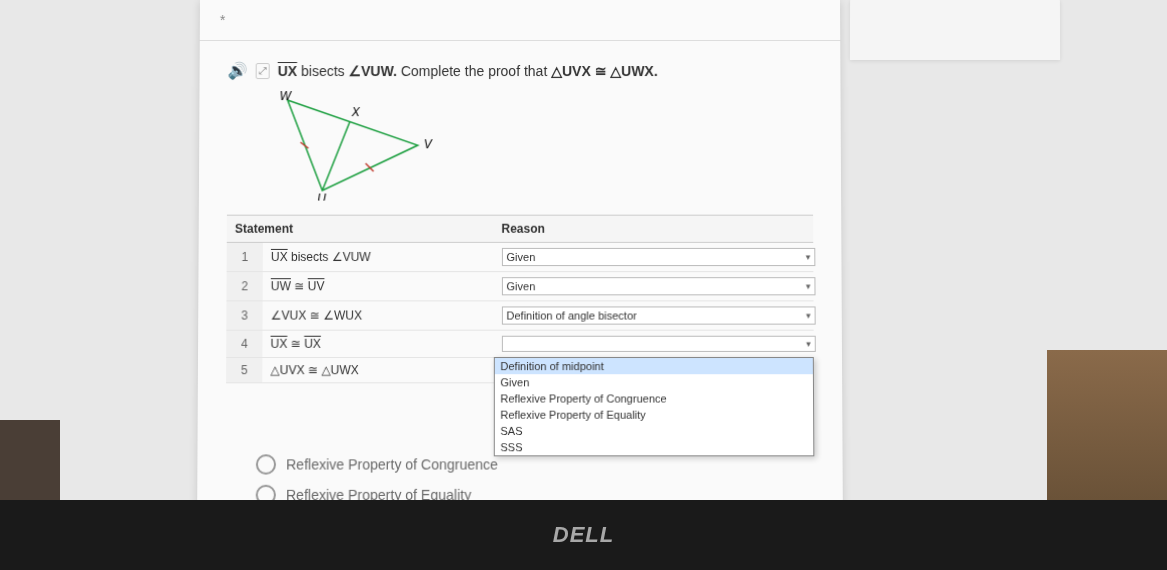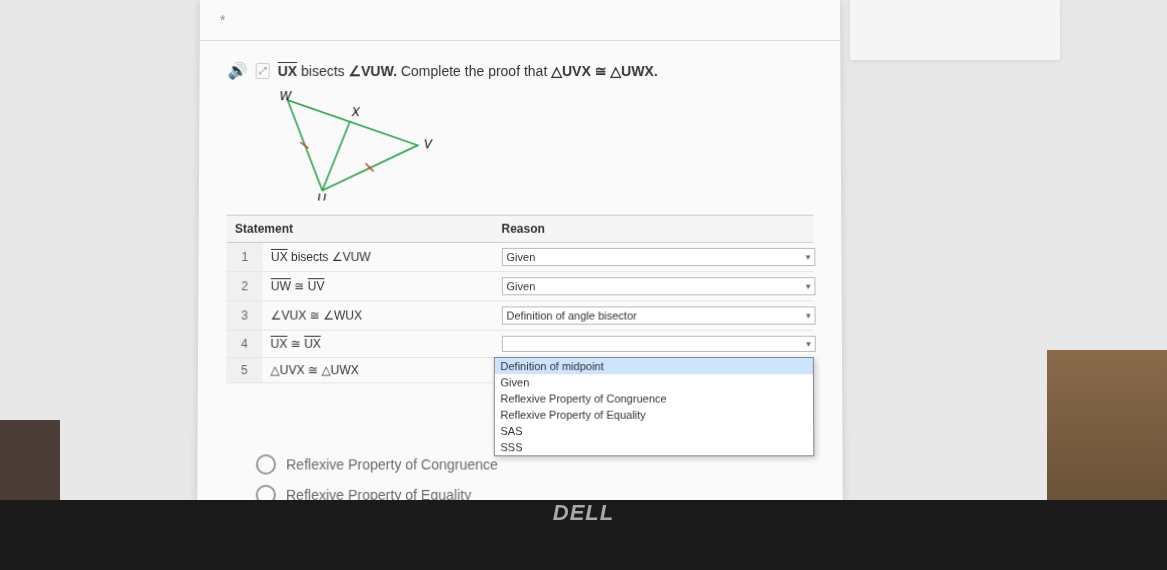--- a/index.html
+++ b/index.html
@@ -12,21 +12,21 @@
     overflow: hidden;
     position: relative;
   }
   .bottom-bezel {
     position: absolute;
     bottom: 0;
     left: 0; right: 0;
     height: 70px;
     background: #1a1a1a;
     display: flex;
-    align-items: flex-start;
+    align-items: center;
     justify-content: center;
   }
   .dell-logo {
     color: #a8a8a8;
     font-size: 22px;
     font-weight: 600;
     letter-spacing: 1px;
     font-style: italic;
   }
   .desk-left { position:absolute; left:0; top:420px; width:60px; height:80px; background:#4a3e36;}

